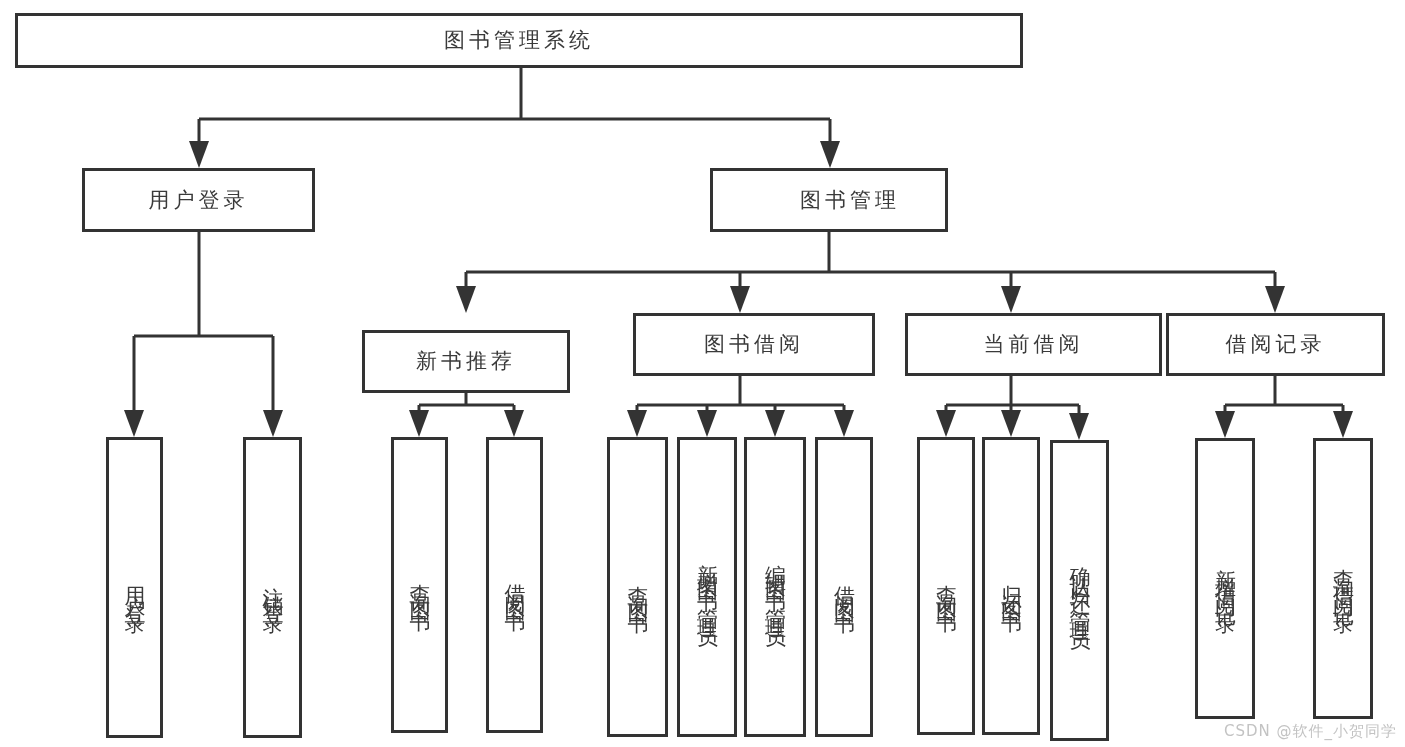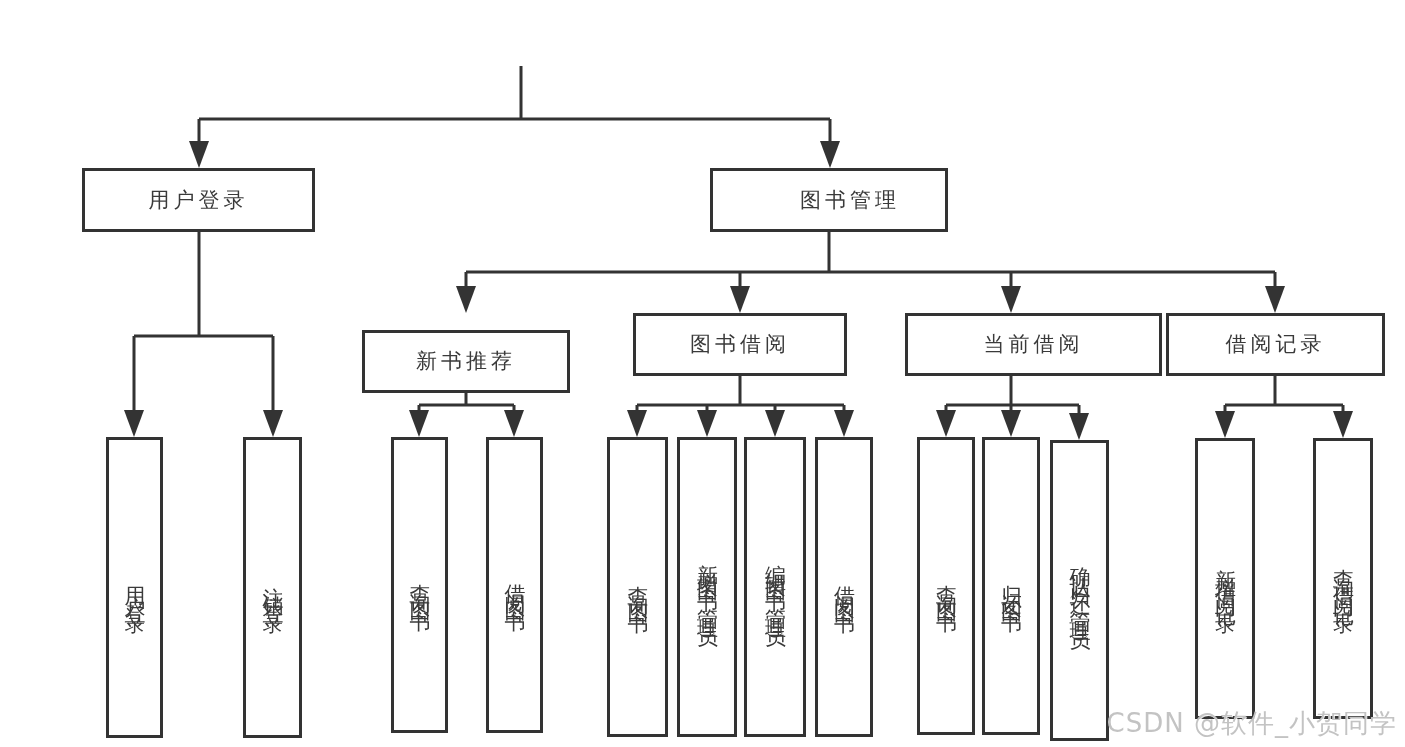--- a/index.html
+++ b/index.html
@@ -32,21 +32,21 @@
     writing-mode:vertical-rl;
     text-orientation:mixed;
     font-size:21px;
     letter-spacing:9px;
     line-height:1;
   }
   .watermark{
     position:absolute;
     right:8px;
     bottom:6px;
-    font-size:26px;
+    font-size:15px;
     color:#c3c3c3;
     letter-spacing:1px;
     text-shadow:1px 1px 0 rgba(255,255,255,0.85);
     white-space:nowrap;
   }
 </style>
 </head>
 <body>
 
 <div class="stage">
@@ -101,26 +101,27 @@
       <polygon points="765,410 785,410 775,437"></polygon>
       <polygon points="834,410 854,410 844,437"></polygon>
       <polygon points="936,410 956,410 946,437"></polygon>
       <polygon points="1001,410 1021,410 1011,437"></polygon>
       <polygon points="1069,413 1089,413 1079,440"></polygon>
       <polygon points="1215,411 1235,411 1225,438"></polygon>
       <polygon points="1333,411 1353,411 1343,438"></polygon>
     </g>
   </svg>
 
+  <div class="box h-box" style="left:15px;top:13px;width:1008px;height:55px;">图书管理系统</div>
 
   <div class="box h-box" style="left:82px;top:168px;width:233px;height:64px;">用户登录</div>
   <div class="box h-box" style="left:710px;top:168px;width:238px;height:64px;padding-left:42px;">图书管理</div>
 
   <div class="box h-box" style="left:362px;top:313px;width:208px;height:63px;margin-top:17px;">新书推荐</div>
-  <div class="box h-box" style="left:633px;top:313px;width:214px;height:63px;">图书借阅</div>
+  <div class="box h-box" style="left:633px;top:313px;width:242px;height:63px;">图书借阅</div>
   <div class="box h-box" style="left:905px;top:313px;width:257px;height:63px;">当前借阅</div>
   <div class="box h-box" style="left:1166px;top:313px;width:219px;height:63px;">借阅记录</div>
 
   <div class="box v-box" style="left:106px;top:437px;width:57px;height:301px;">用户登录</div>
   <div class="box v-box" style="left:243px;top:437px;width:59px;height:301px;">注销登录</div>
 
   <div class="box v-box" style="left:391px;top:437px;width:57px;height:296px;">查询图书</div>
   <div class="box v-box" style="left:486px;top:437px;width:57px;height:296px;">借阅图书</div>
 
   <div class="box v-box" style="left:607px;top:437px;width:61px;height:300px;">查询图书</div>

